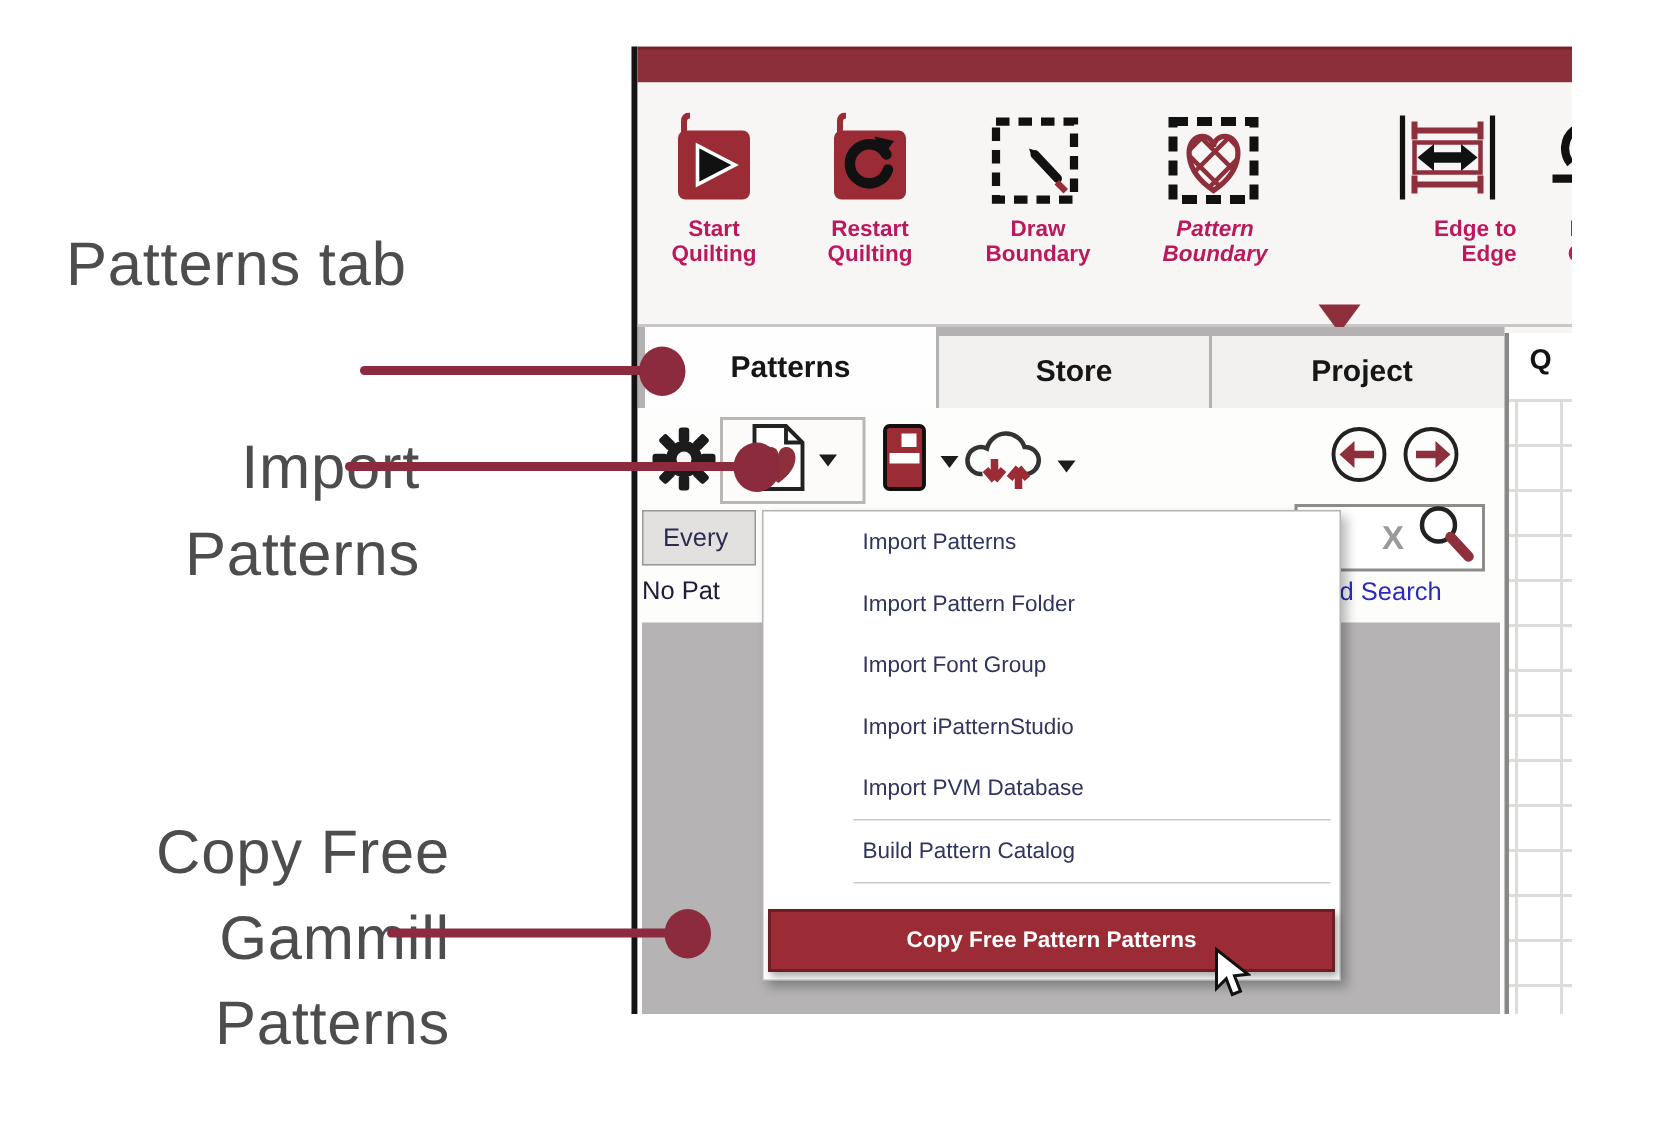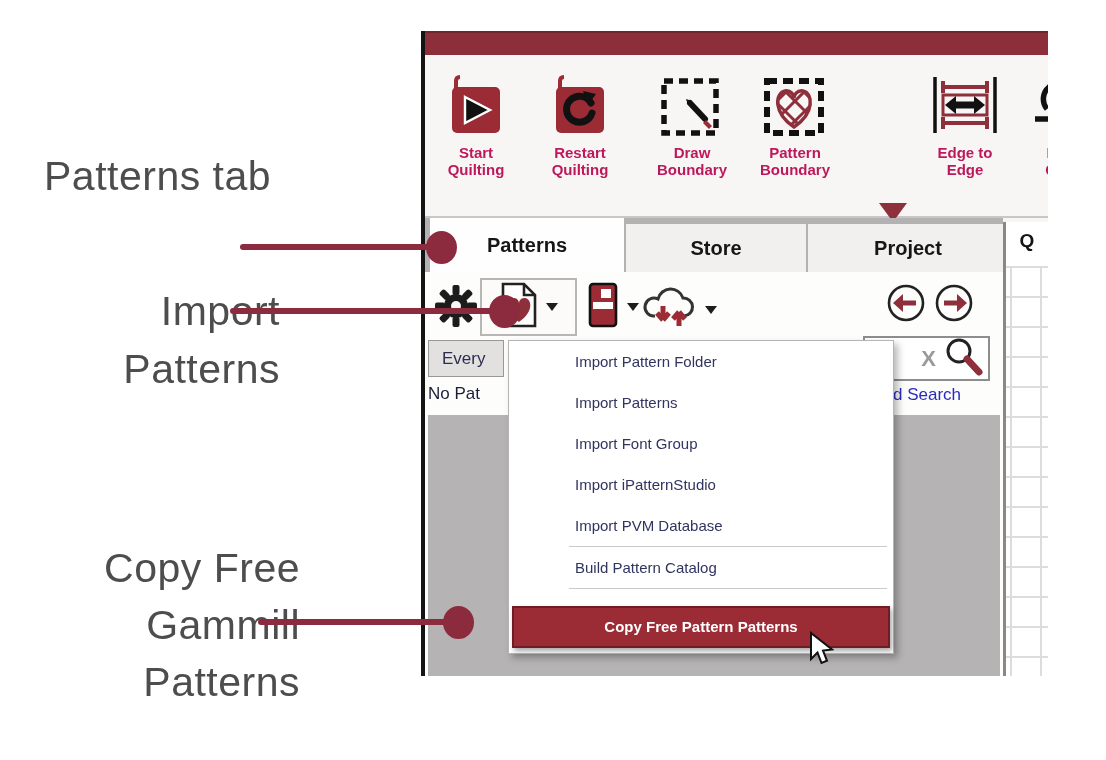--- a/index.html
+++ b/index.html
@@ -26,21 +26,21 @@
        border-left:4px solid #141414;box-sizing:border-box;overflow:hidden;z-index:10;}
   .titlebar{position:absolute;left:0;top:0;width:100%;height:24px;background:#8d2e3b;
             border-top:2px solid #71232e;box-sizing:border-box;}
 
   .toolbar{position:absolute;left:0;top:24px;width:100%;height:163px;background:#f8f6f4;
            border-bottom:2px solid #c9c7c5;box-sizing:border-box;}
   .tool-btn{position:absolute;top:16px;width:92px;text-align:center;}
   .tool-btn .ticon{height:66px;display:flex;align-items:flex-end;justify-content:center;}
   .tool-label{font-weight:bold;font-size:15px;line-height:17px;color:#be185d;margin-top:7px;}
   #tb-start{left:5px;}  #tb-restart{left:109px;} #tb-draw{left:221px;}
-  #tb-pattern{left:324px;} #tb-edge{left:494px;} #tb-partial{left:596px;width:60px;}
+  #tb-pattern{left:339px;font-style:italic;} #tb-edge{left:494px;text-align:right;} #tb-partial{left:596px;width:60px;}
   .maroon-tri{position:absolute;left:454px;top:148px;width:0;height:0;
               border-left:14px solid transparent;border-right:14px solid transparent;
               border-top:19px solid #8e2f3c;}
 
   .tabbar{position:absolute;left:0;top:187px;width:578px;height:54px;background:#b3b1b1;}
   .tab{position:absolute;display:flex;align-items:center;justify-content:center;
        font-weight:bold;font-size:20px;color:#161616;cursor:default;}
   .tab-active{left:5px;top:0;width:194px;height:54px;background:#fefefe;}
   #tab-store{left:201px;top:6px;width:180px;height:48px;background:#f1f0ef;}
   #tab-project{left:383px;top:6px;width:200px;height:48px;background:#f1f0ef;}
@@ -312,22 +312,22 @@
 
       <div class="list-area"></div>
     </div>
 
     <div class="right-panel">
       <div class="rp-header">Q</div>
       <div class="rp-grid"></div>
     </div>
 
     <div class="menu">
+      <div class="menu-item">Import Patterns</div>
       <div class="menu-item">Import Pattern Folder</div>
-      <div class="menu-item">Import Patterns</div>
       <div class="menu-item">Import Font Group</div>
       <div class="menu-item">Import iPatternStudio</div>
       <div class="menu-item">Import PVM Database</div>
       <div class="menu-sep"></div>
       <div class="menu-item">Build Pattern Catalog</div>
       <div class="menu-sep"></div>
       <div class="menu-item-highlight">Copy Free Pattern Patterns</div>
     </div>
 
     <div class="cursor">

